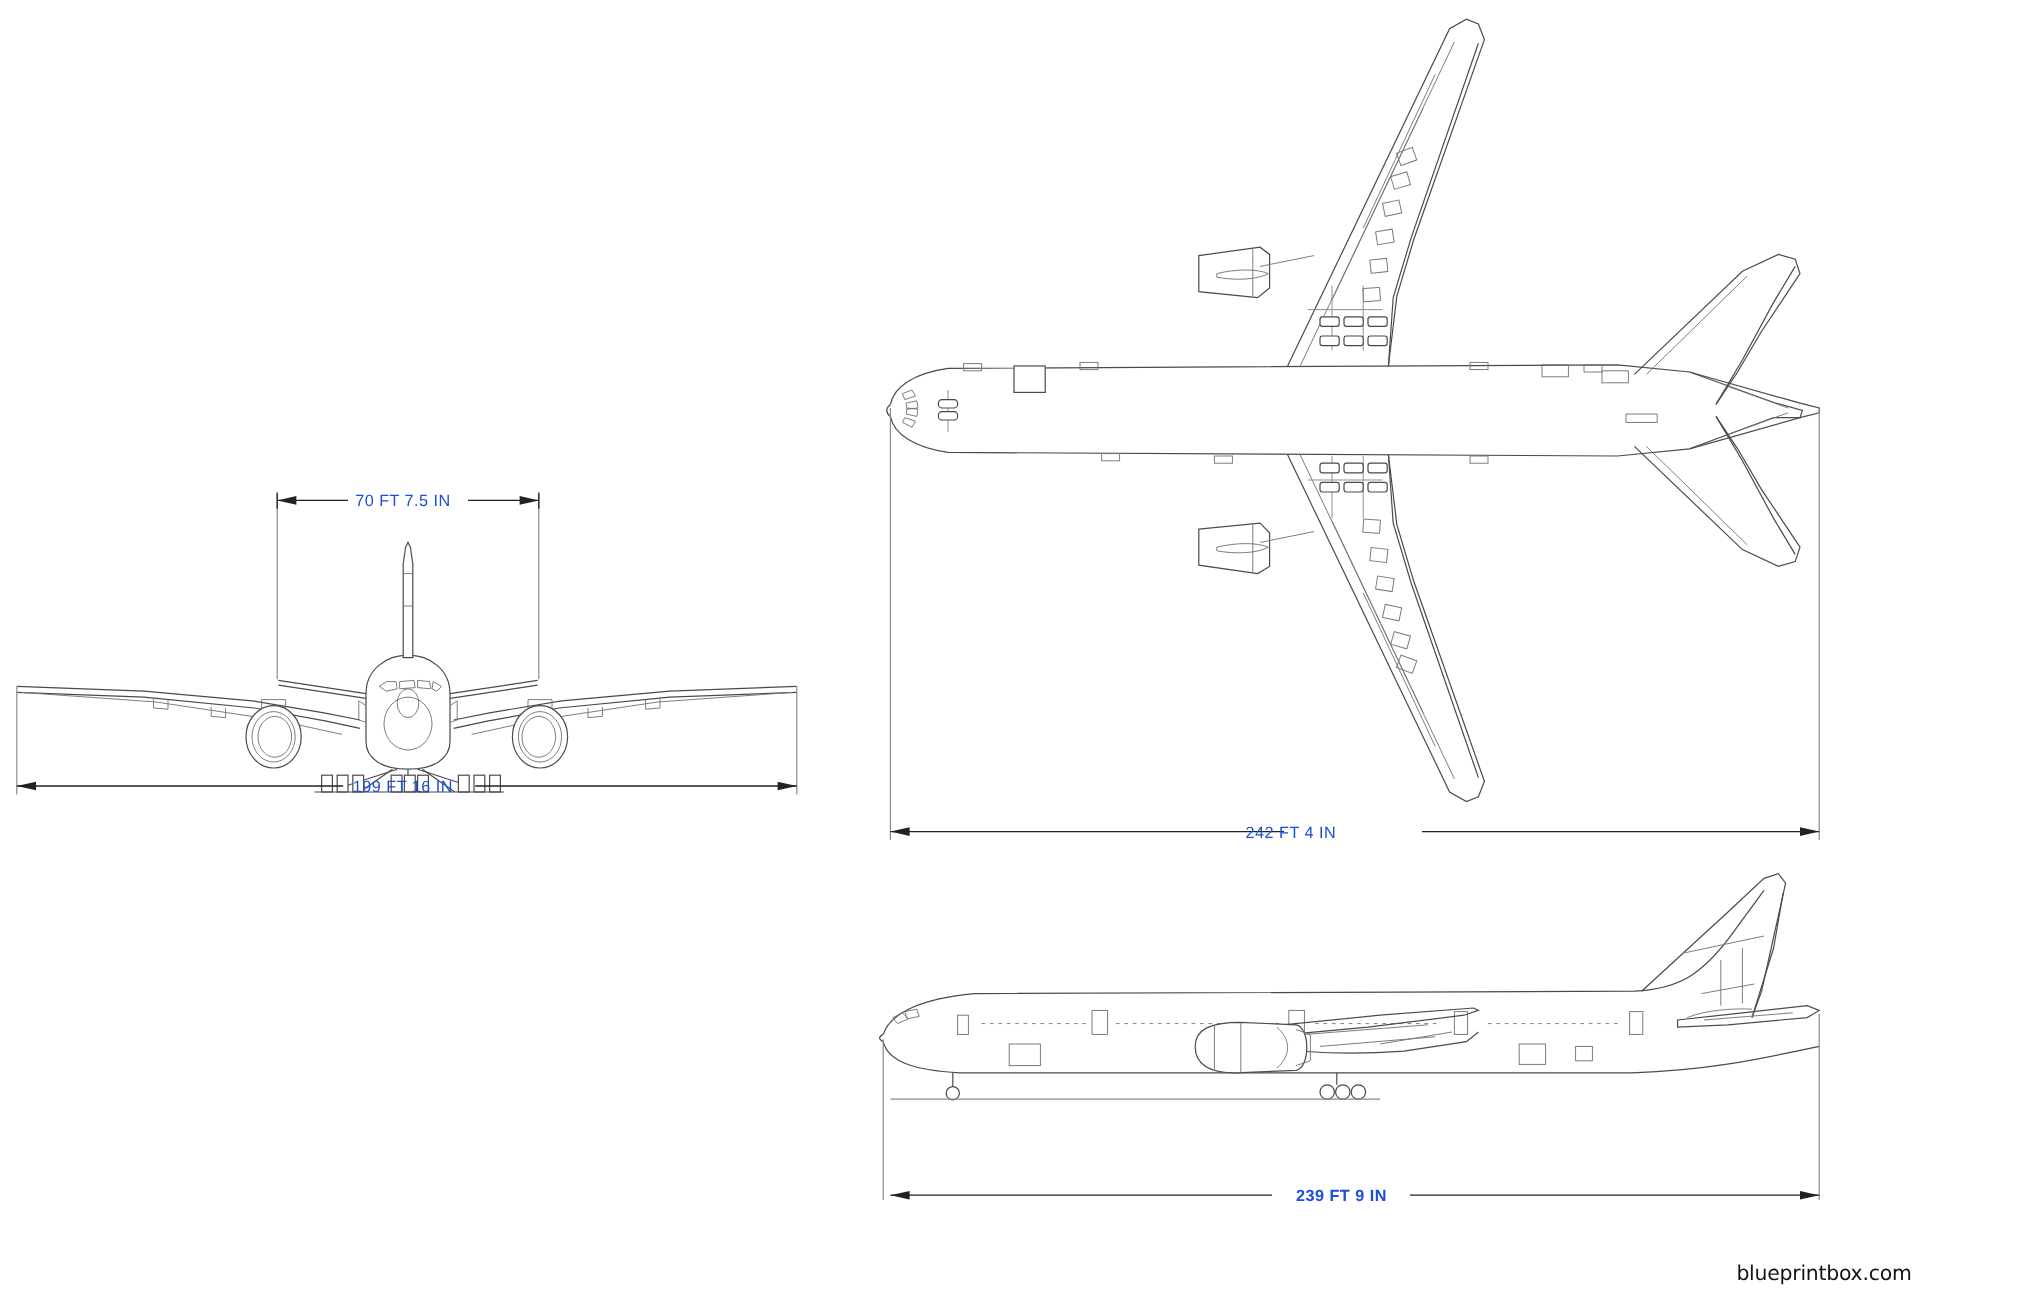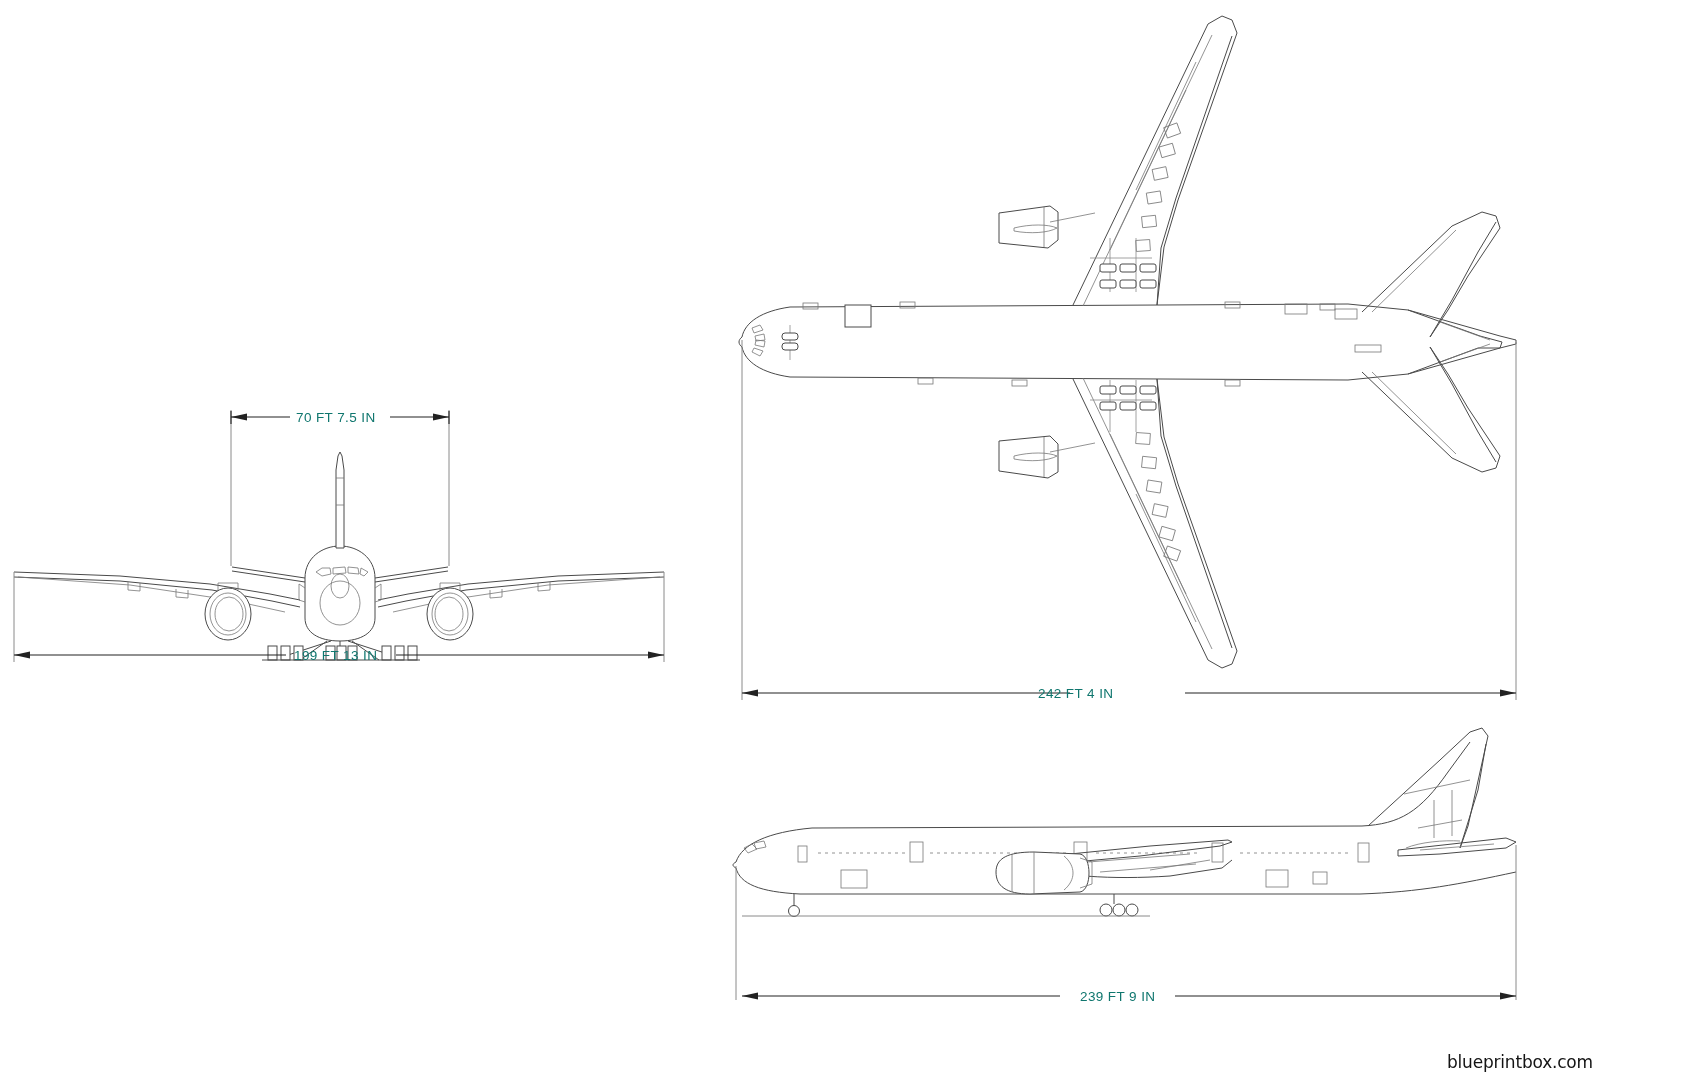--- a/index.html
+++ b/index.html
@@ -7,21 +7,21 @@
        font-family:"Liberation Sans",sans-serif;color:#1a1a1a;}
   .stage{position:absolute;inset:0;}
   svg{position:absolute;top:0;left:0;width:1698px;height:1080px;overflow:visible;}
   .ln{fill:none;stroke:#4a4a4a;stroke-width:1;vector-effect:non-scaling-stroke;}
   .thin{fill:none;stroke:#777;stroke-width:0.8;}
   .dimline{fill:none;stroke:#222;stroke-width:1.1;}
   .extline{fill:none;stroke:#8a8a8a;stroke-width:1;}
   .ctr{fill:none;stroke:#8a8a8a;stroke-width:0.8;}
   .solidfill{fill:#ffffff;stroke:#4a4a4a;stroke-width:1;}
   .dimtext{position:absolute;font-size:13.5px;letter-spacing:0.4px;
-           color:#0f766e;white-space:nowrap;font-family:"Liberation Sans",sans-serif;}
+           color:#1d4ed8;white-space:nowrap;font-family:"Liberation Sans",sans-serif;}
   .wm{position:absolute;font-size:17px;color:#141414;white-space:nowrap;
       font-family:"DejaVu Sans",sans-serif;letter-spacing:-0.2px;}
 </style>
 </head>
 <body>
 
 <div class="stage">
 
 <svg viewBox="0 0 1698 1080">
 
@@ -323,21 +323,21 @@
     <path class="dimline" d="M 742 996 L 1060 996"></path>
     <path class="dimline" d="M 1175 996 L 1516 996"></path>
     <polygon fill="#222" points="742,996 758,992.4 758,999.6"></polygon>
     <polygon fill="#222" points="1516,996 1500,992.4 1500,999.6"></polygon>
   </g>
 
 </svg>
 
 <div class="dimtext" style="left:296px;top:410px;">70 FT 7.5 IN</div>
 
-<div class="dimtext" style="left:294px;top:648px;">199 FT 13 IN</div>
+<div class="dimtext" style="left:294px;top:648px;">199 FT 16 IN</div>
 
 <div class="dimtext" style="left:1038px;top:686px;">242 FT 4 IN</div>
 
-<div class="dimtext" style="left:1080px;top:989px;">239 FT 9 IN</div>
+<div class="dimtext" style="left:1080px;top:989px;font-weight:bold;">239 FT 9 IN</div>
 
 <div class="wm" style="left:1447px;top:1052px;">blueprintbox.com</div>
 
 </div>
 
 </body></html>

